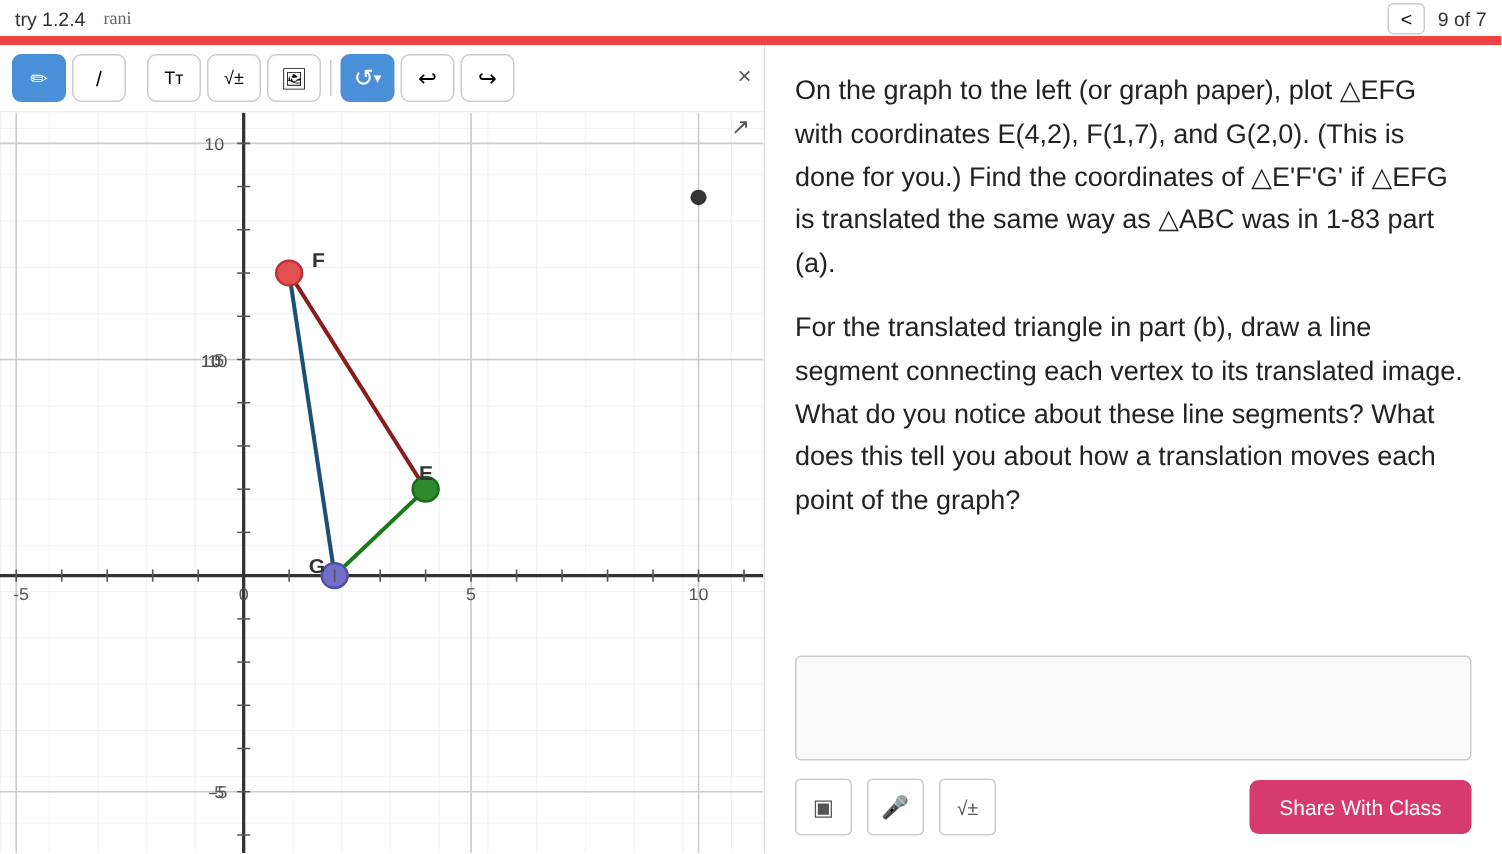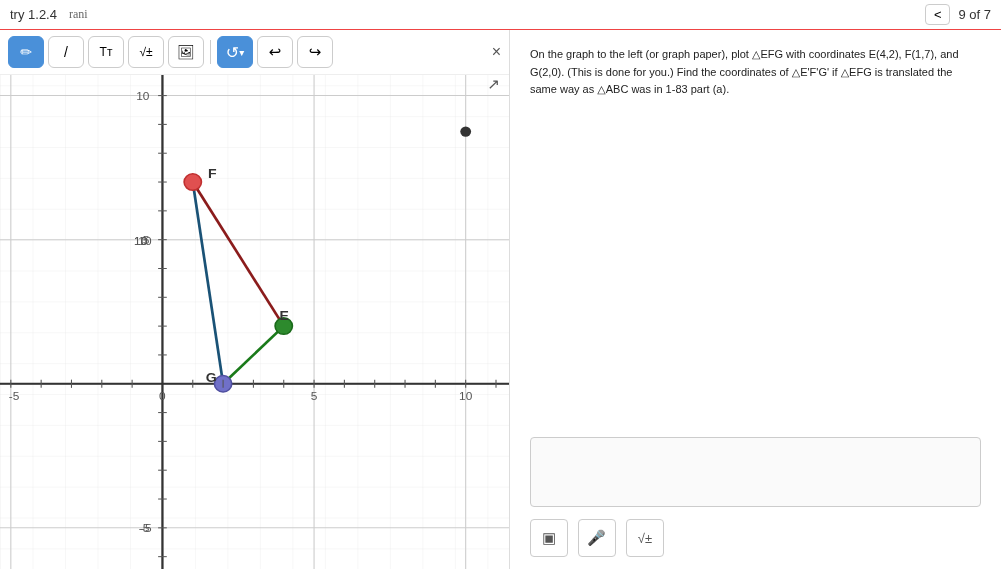--- a/index.html
+++ b/index.html
@@ -12,21 +12,21 @@
       display: flex;
       flex-direction: column;
     }
 
     
     .top-bar {
       display: flex;
       align-items: center;
       justify-content: space-between;
       padding: 4px 10px;
-      border-bottom: 1px solid #ef4444;
+      border-bottom: 6px solid #ef4444;
       height: 30px;
     }
     .top-bar-left {
       display: flex;
       gap: 6px;
       align-items: center;
       font-size: 13px;
       color: #333;
     }
     .top-bar-right {
@@ -114,21 +114,21 @@
     }
 
     
     .right-panel {
       flex: 1;
       display: flex;
       flex-direction: column;
       padding: 16px 20px 12px 20px;
     }
     .problem-text {
-      font-size: 11px;
+      font-size: 18px;
       line-height: 1.6;
       color: #222;
       flex: 1;
     }
     .problem-text p {
       margin-bottom: 14px;
     }
     .answer-box {
       border: 1px solid #ccc;
       border-radius: 4px;
@@ -183,21 +183,21 @@
   </div>
 </div>
 
 <div class="main-content">
 
   <div class="left-panel">
 
     <div class="toolbar">
       <button class="tool-btn tool-btn-blue">✏</button>
       <button class="tool-btn">/</button>
-      <button class="tool-btn" style="font-size:12px;">Tт</button>
+      <button class="tool-btn" style="font-size:12px;margin-left:10px;">Tт</button>
       <button class="tool-btn" style="font-size:12px;">√±</button>
       <button class="tool-btn" style="font-size:14px;">🖼</button>
       <div class="tool-divider"></div>
       <button class="tool-btn tool-btn-blue" style="font-size:16px; position:relative;">
         <span>↺</span>
         <span style="font-size:10px;color:#fff;">▾</span>
       </button>
       <button class="tool-btn" style="font-size:15px;">↩</button>
       <button class="tool-btn" style="font-size:15px;">↪</button>
       <button class="tool-x">×</button>
@@ -301,30 +301,32 @@
         </g>
 
         <text x="450" y="14" font-size="14" fill="#555">↗</text>
       </svg>
     </div>
   </div>
 
   <div class="right-panel">
     <div class="problem-text">
       <p>On the graph to the left (or graph paper), plot △EFG with coordinates E(4,2), F(1,7), and G(2,0). (This is done for you.) Find the coordinates of △E'F'G' if △EFG is translated the same way as △ABC was in 1-83 part (a).</p>
+      <p>For the translated triangle in part (b), draw a line segment connecting each vertex to its translated image. What do you notice about these line segments? What does this tell you about how a translation moves each point of the graph?</p>
     </div>
 
     <div class="answer-box"></div>
 
     <div class="bottom-toolbar">
       <button class="bottom-tool-btn">
         <span>▣</span>
       </button>
       <button class="bottom-tool-btn">
         <span>🎤</span>
       </button>
       <button class="bottom-tool-btn">
         <span style="font-size:13px;">√±</span>
       </button>
+      <button class="share-btn">Share With Class</button>
     </div>
   </div>
 
 </div>
 
 </body></html>

